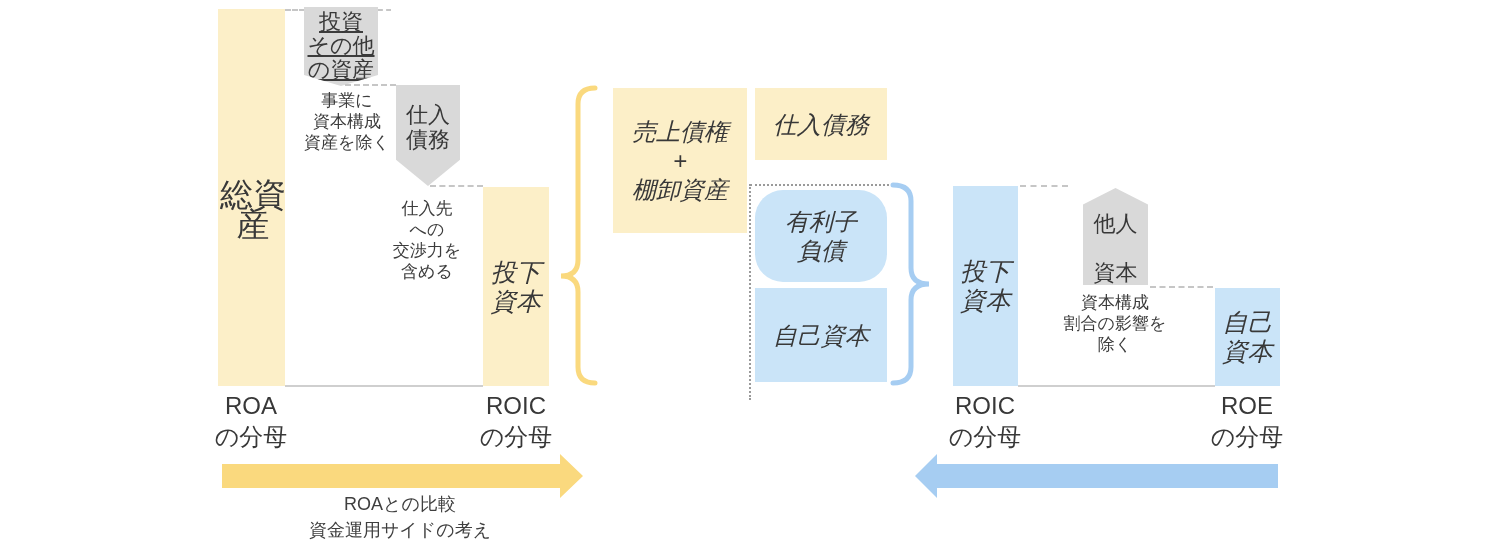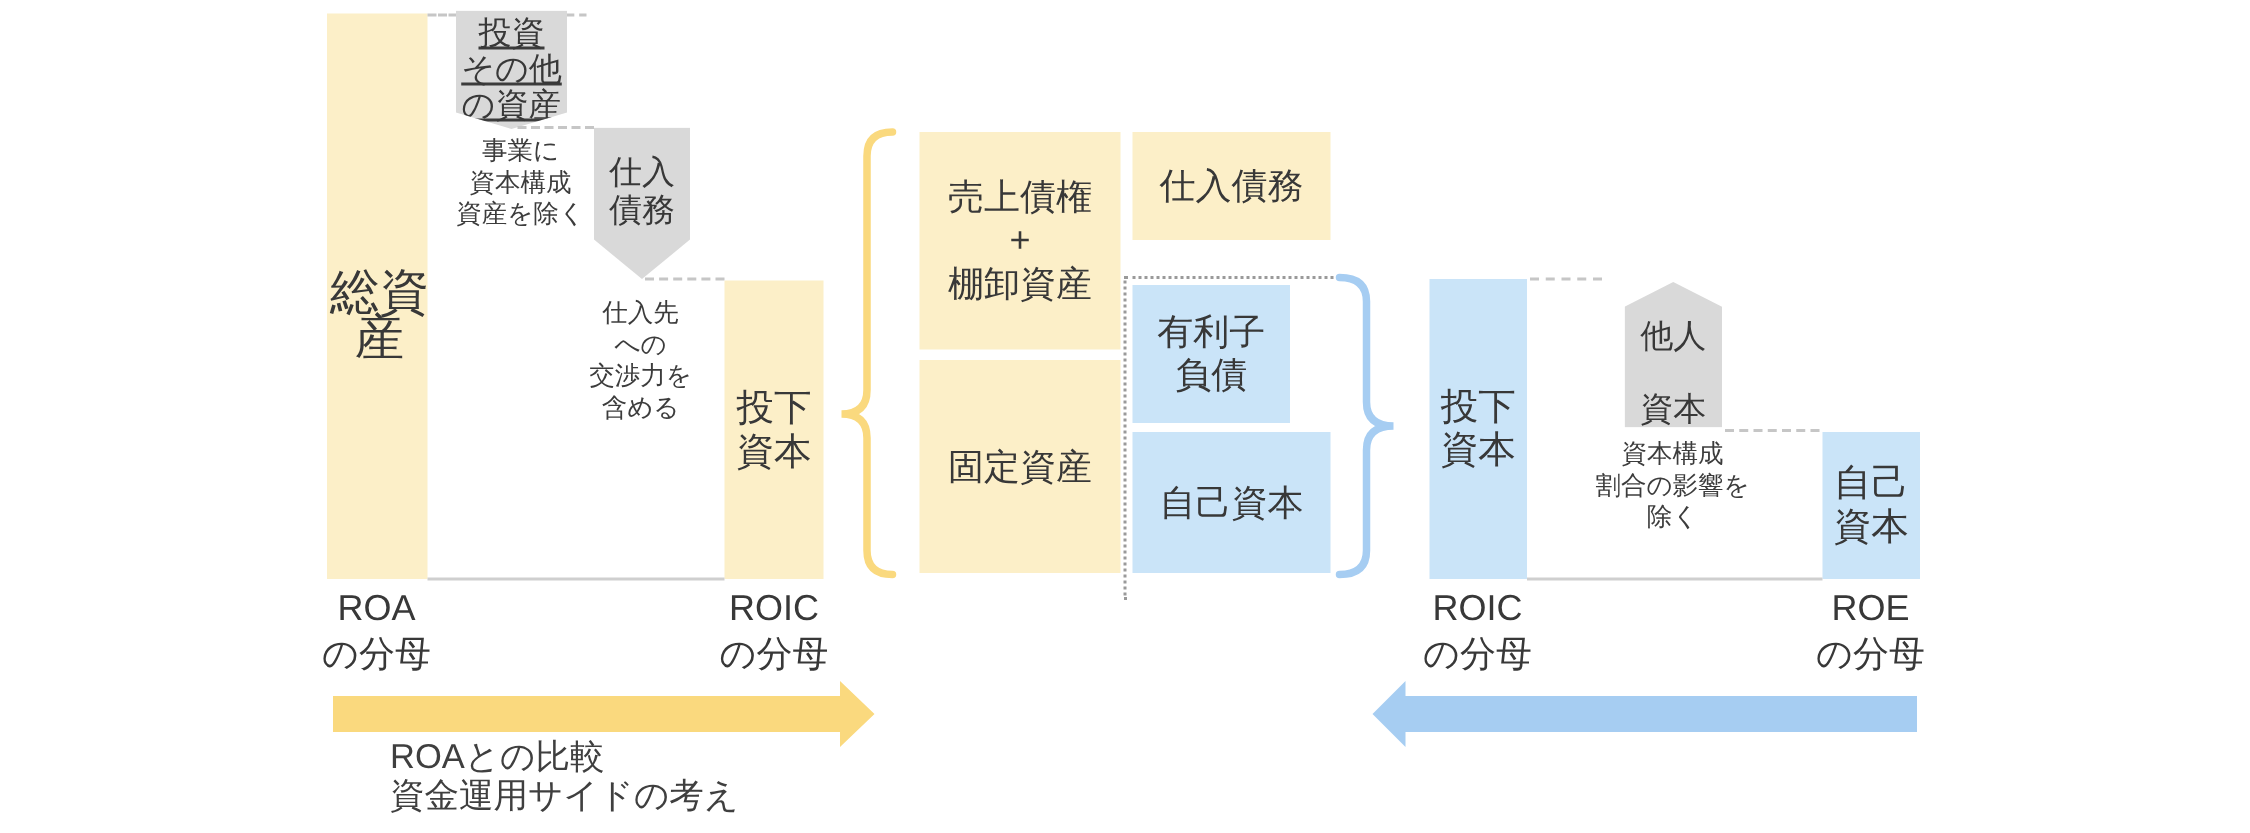--- a/index.html
+++ b/index.html
@@ -4,32 +4,32 @@
 <style>
   html,body{margin:0;padding:0;background:#fff;}
   #canvas{
     position:relative;width:1500px;height:555px;background:#ffffff;overflow:hidden;
     font-family:"Liberation Sans","DejaVu Sans",sans-serif;color:#3c3c3c;
   }
   .abs{position:absolute;box-sizing:border-box;}
   .cream{background:#FCEFC8;}
   .lblue{background:#CAE4F8;}
   .gray{background:#D9D9D9;}
-  .ctr{display:flex;flex-direction:column;align-items:center;justify-content:center;text-align:left;}
+  .ctr{display:flex;flex-direction:column;align-items:center;justify-content:center;text-align:left;font-style:italic;}
   .topalign{display:flex;flex-direction:column;align-items:center;text-align:center;}
   .dash{border-top:2px dashed #c6c6c6;height:0;}
   .dot-h{border-top:2px dotted #9a9a9a;height:0;}
   .dot-v{border-left:2px dotted #9a9a9a;width:0;}
   .baseline{border-top:2px solid #cfcfcf;height:0;}
   .note{font-size:17px;line-height:21px;text-align:center;color:#3c3c3c;}
   .boxtxt{font-size:24px;line-height:29px;color:#383838;}
   .bartxt{font-size:25px;line-height:29px;color:#383838;}
   .pentxt{font-size:22px;line-height:24px;color:#383838;}
   .cap{font-size:24px;line-height:31px;text-align:center;color:#383838;}
-  .arrowcap{font-size:23px;line-height:26px;text-align:left;color:#3f3f3f;}
+  .arrowcap{font-size:18px;line-height:26px;text-align:center;color:#3f3f3f;}
   .biglabel{font-size:33px;line-height:30px;text-align:center;color:#383838;}
   .pent-down1{clip-path:polygon(0 0,100% 0,100% 86%,50% 100%,0 86%);}
   .pent-down2{clip-path:polygon(0 0,100% 0,100% 74%,50% 100%,0 74%);}
   .pent-up{clip-path:polygon(50% 0,100% 17%,100% 100%,0 100%,0 17%);}
 </style>
 </head>
 <body>
 
 <div id="canvas">
 
@@ -86,32 +86,29 @@
   <svg class="abs" style="left:556px;top:84px;" width="44" height="304" viewBox="0 0 44 304">
     <path d="M 39 4 Q 22 4 22 20 L 22 176 Q 22 192 5 192 Q 22 192 22 208 L 22 283 Q 22 299 39 299" fill="none" stroke-width="5" stroke-linecap="round" stroke="#FAD97E"></path>
   </svg>
 
   <div class="abs cream ctr" style="left:613px;top:88px;width:134px;height:145px;">
     <div class="boxtxt">売上債権</div>
     <div class="boxtxt">+</div>
     <div class="boxtxt">棚卸資産</div>
   </div>
 
-  <div class="abs cream ctr" style="left:613px;top:240px;width:134px;height:142px;">
-    <div class="boxtxt">固定資産</div>
-  </div>
 
   <div class="abs cream ctr" style="left:755px;top:88px;width:132px;height:72px;">
     <div class="boxtxt">仕入債務</div>
   </div>
 
   <div class="abs dot-h" style="left:750px;top:184px;width:143px;"></div>
   <div class="abs dot-v" style="left:749px;top:184px;height:216px;"></div>
 
-  <div class="abs lblue ctr" style="left:755px;top:190px;width:105px;height:92px;">
+  <div class="abs lblue ctr" style="left:755px;top:190px;width:132px;height:92px;border-radius:28px;">
     <div class="boxtxt">有利子</div>
     <div class="boxtxt">負債</div>
   </div>
 
   <div class="abs lblue ctr" style="left:755px;top:288px;width:132px;height:94px;">
     <div class="boxtxt">自己資本</div>
   </div>
 
   <svg class="abs" style="left:888px;top:181px;" width="46" height="206" viewBox="0 0 46 206">
     <path d="M 5 4 Q 23 4 23 20 L 23 87 Q 23 103 41 103 Q 23 103 23 119 L 23 186 Q 23 202 5 202" fill="none" stroke-width="5" stroke-linecap="round" stroke="#A6CDF2"></path>

